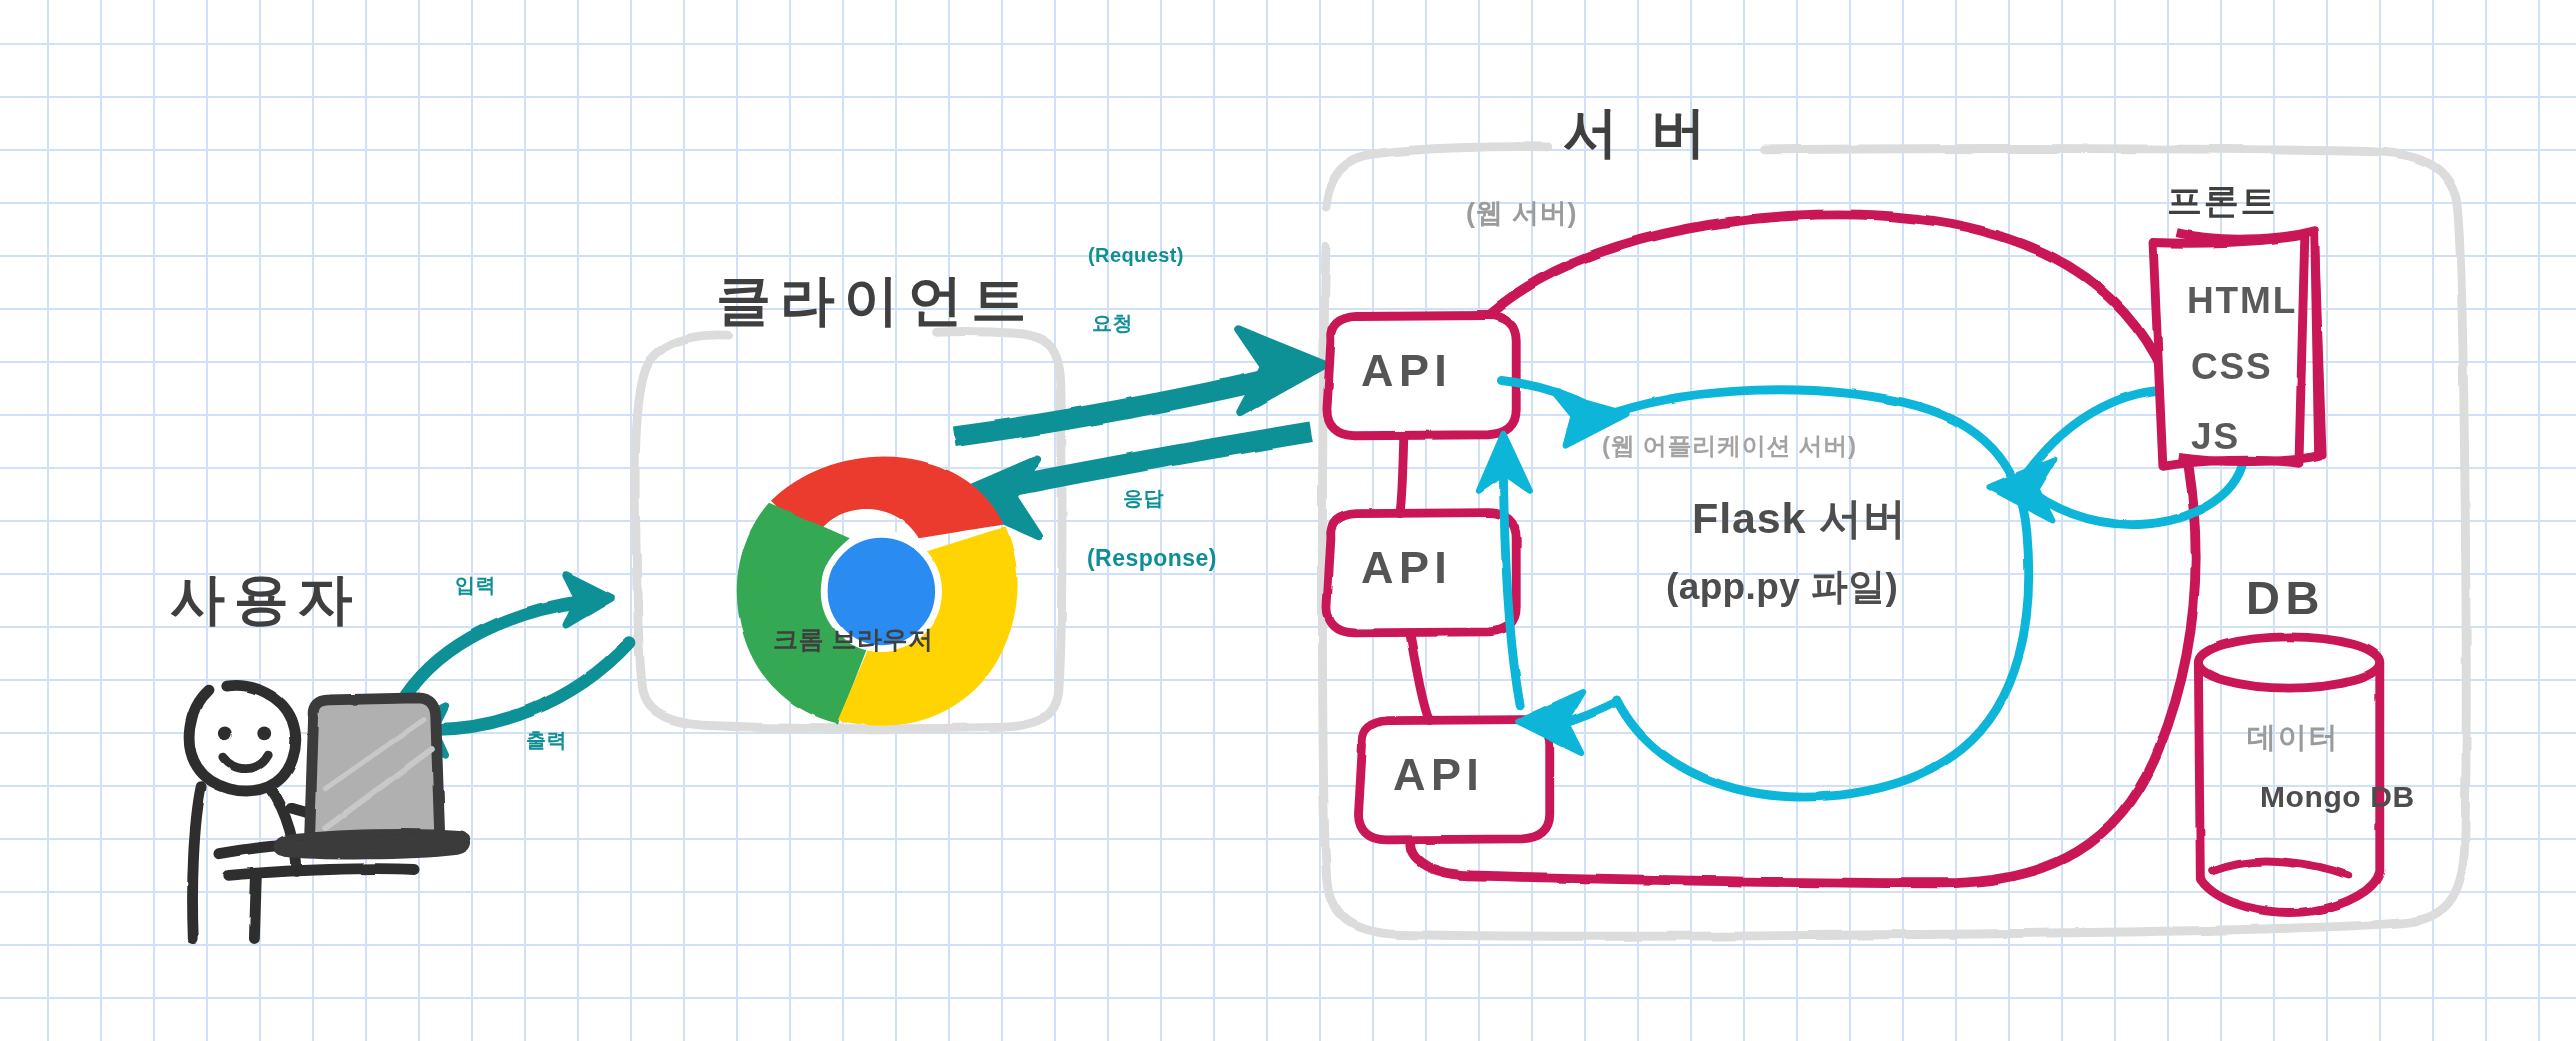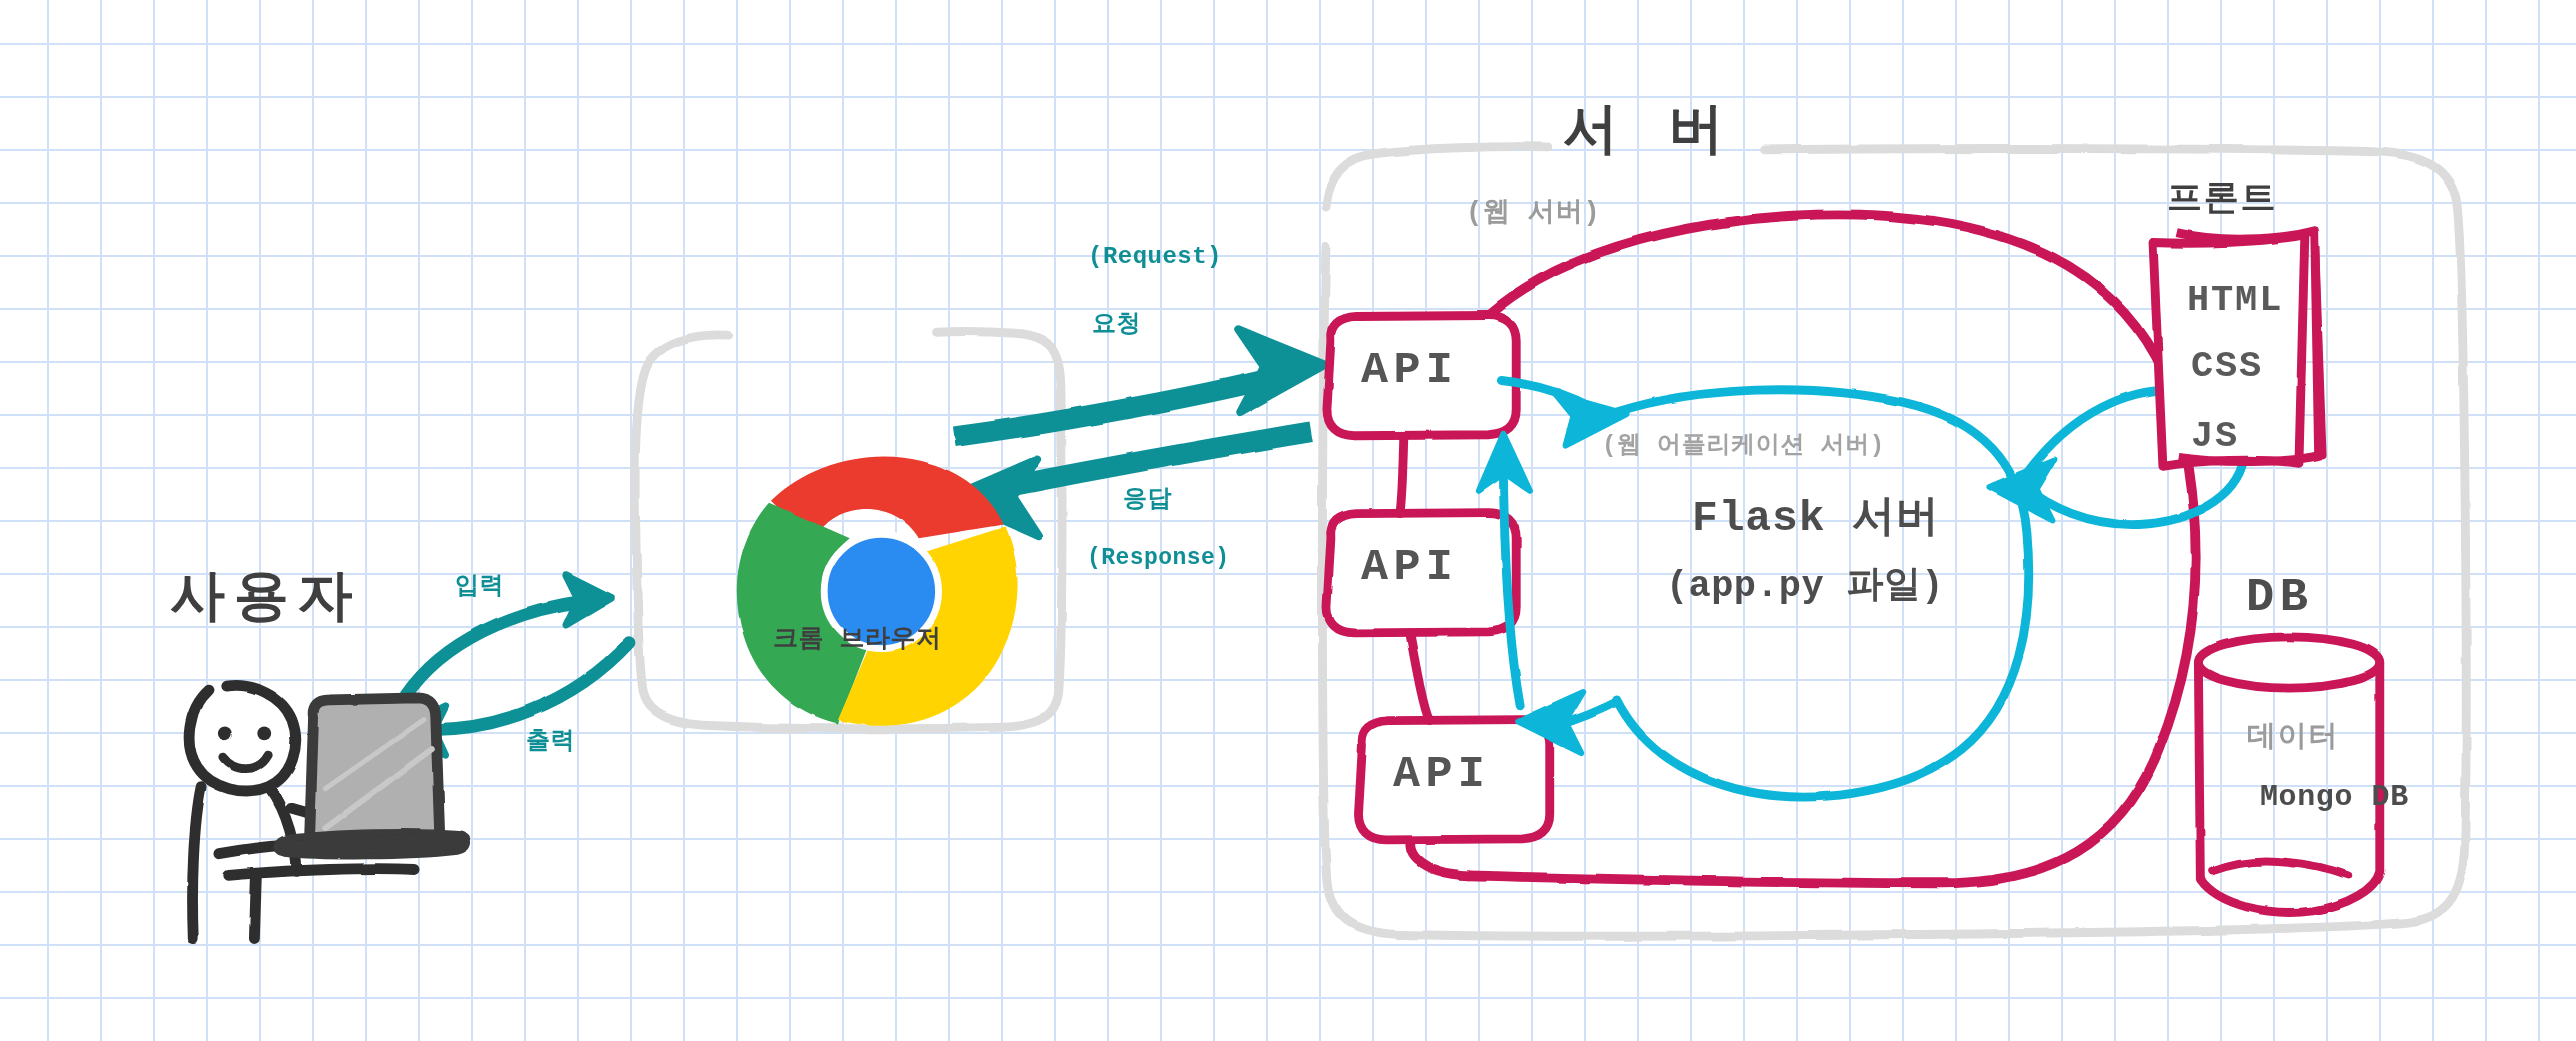--- a/index.html
+++ b/index.html
@@ -25,21 +25,21 @@
   }
   #ink {
     position: absolute;
     left: 0; top: 0;
     width: 2576px;
     height: 1041px;
   }
   .lbl {
     position: absolute;
     white-space: nowrap;
-    font-family: Liberation Mono, monospace;
+    font-family: Liberation Sans, sans-serif;
     color: #4a4a4a;
     line-height: 1;
     user-select: none;
   }
   .t-title {
     font-size: 55px;
     font-weight: 700;
     color: #3f3f3f;
     letter-spacing: 0.16em;
   }
@@ -74,21 +74,21 @@
     color: #4d4d4d;
     letter-spacing: 0.01em;
   }
   .t-api {
     font-size: 45px;
     font-weight: 700;
     color: #555555;
     letter-spacing: 0.12em;
   }
   .t-teal {
-    font-size: 24px;
+    font-size: 20px;
     font-weight: 700;
     color: #0f8f95;
     letter-spacing: 0.02em;
   }
   .t-teal-sm {
     font-size: 23px;
     font-weight: 700;
     color: #0f8f95;
     letter-spacing: 0.02em;
   }
@@ -311,20 +311,21 @@
 
       <circle cx="894" cy="600" r="58" fill="#2a8bf0"></circle>
       <circle cx="894" cy="600" r="58" fill="none" stroke="#ffffff" stroke-width="7"></circle>
     </g>
   </svg>
 
   <div class="lbl t-title" style="left:170px; top:572px;">사용자</div>
   <div class="lbl t-teal" style="left:455px; top:575px;">입력</div>
   <div class="lbl t-teal" style="left:526px; top:730px;">출력</div>
 
+  <div class="lbl t-title" style="left:716px; top:273px;">클라이언트</div>
   <div class="lbl t-browser" style="left:773px; top:627px;">크롬 브라우저</div>
 
   <div class="lbl t-teal" style="left:1088px; top:245px;">(Request)</div>
   <div class="lbl t-teal" style="left:1092px; top:313px;">요청</div>
   <div class="lbl t-teal" style="left:1123px; top:488px;">응답</div>
   <div class="lbl t-teal-sm" style="left:1087px; top:547px;">(Response)</div>
 
   <div class="lbl t-title" style="left:1563px; top:105px;">서 버</div>
   <div class="lbl t-gray" style="left:1466px; top:200px;">(웹 서버)</div>
 

